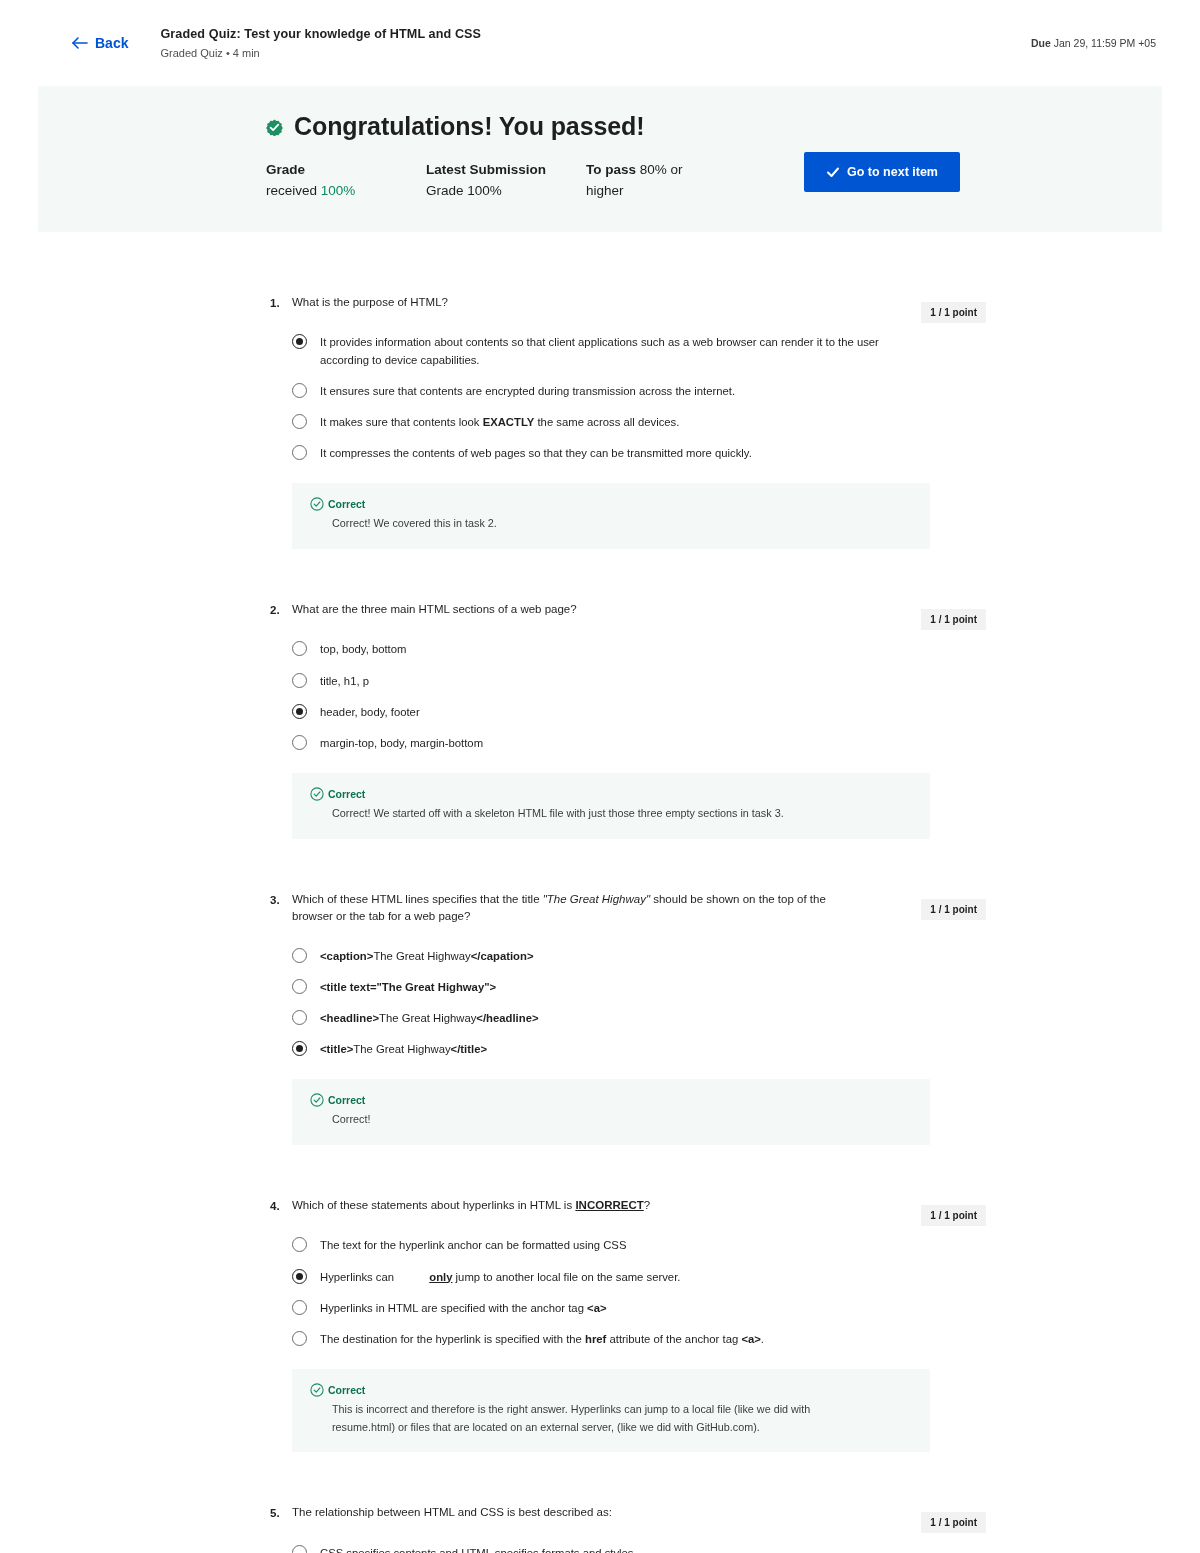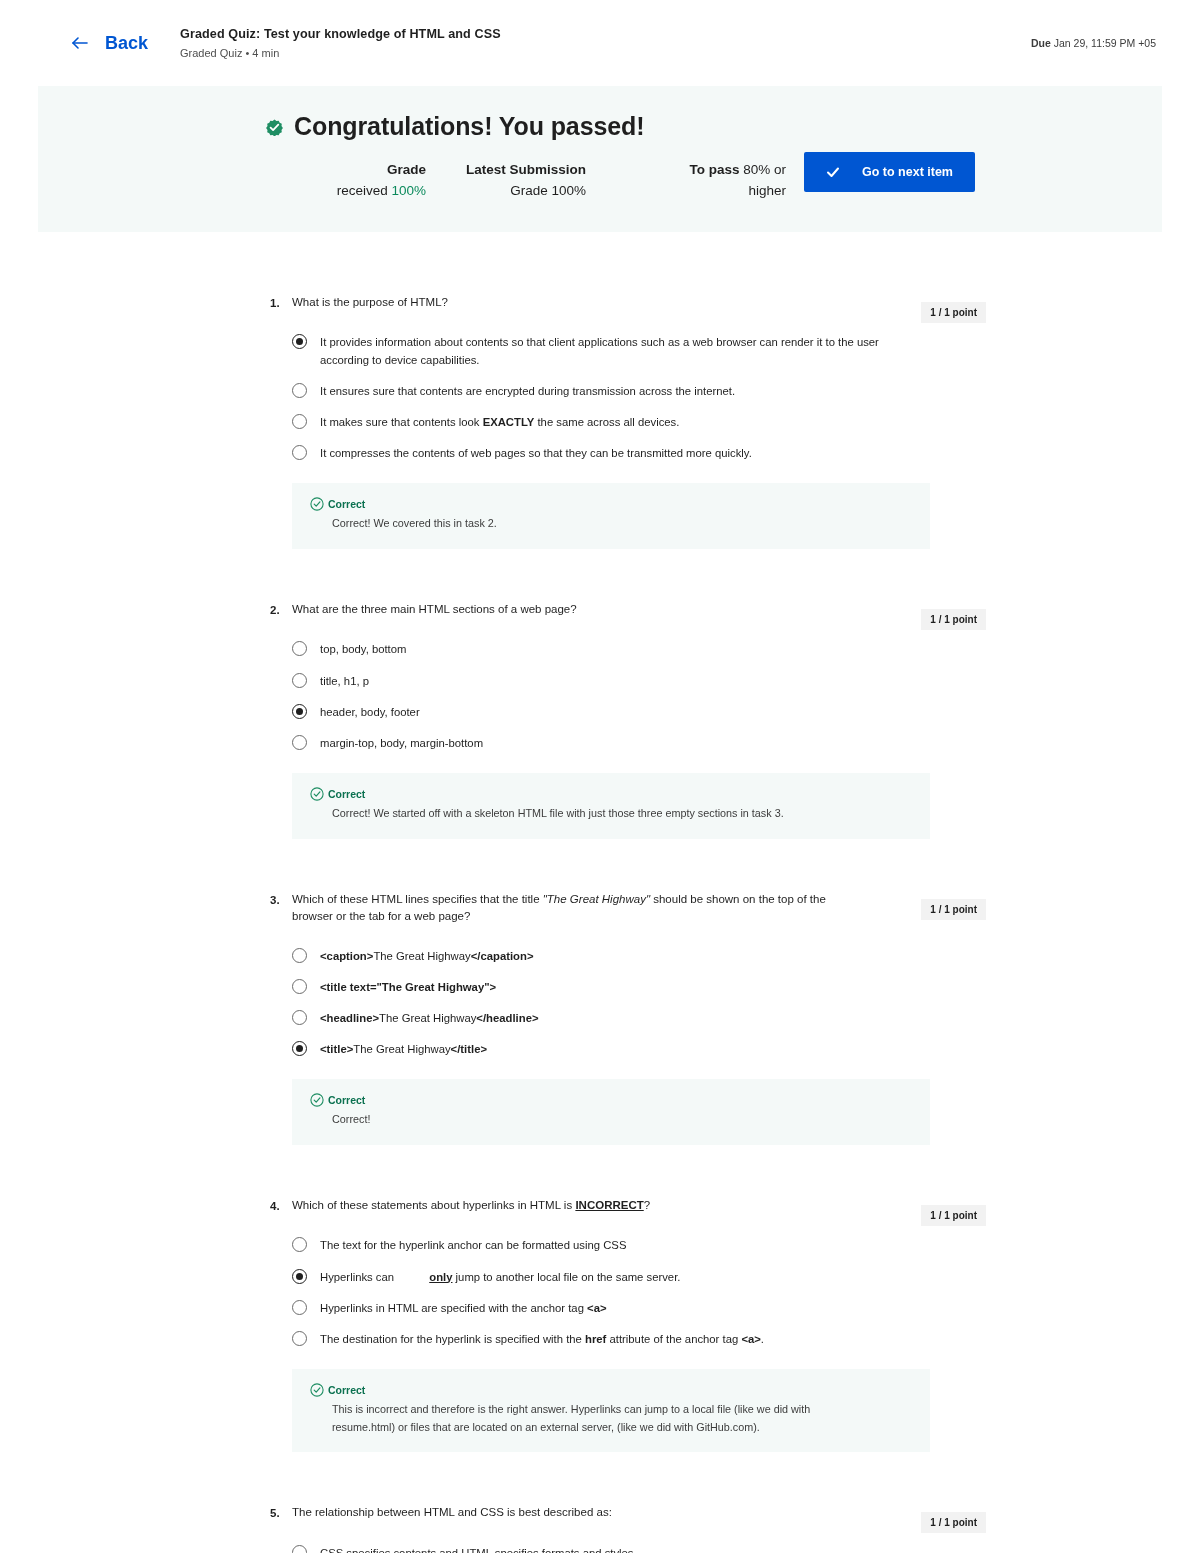--- a/index.html
+++ b/index.html
@@ -24,23 +24,23 @@
   .topbar {
     height: 86px;
     display: flex;
     align-items: center;
     padding: 0 44px 0 72px;
     background: #ffffff;
   }
   .back-btn {
     display: flex;
     align-items: center;
-    gap: 17px;
+    gap: 7px;
     color: #0056d2;
-    font-size: 18px;
+    font-size: 14px;
     font-weight: bold;
     cursor: pointer;
     flex: 0 0 auto;
     padding-right: 10px;
   }
   .back-arrow {
     display: inline-block;
     width: 16px; height: 12px;
     position: relative;
   }
@@ -99,42 +99,41 @@
   .banner-stats {
     display: flex;
     align-items: flex-start;
     margin-top: 19px;
   }
   .stat {
     width: 160px;
     font-size: 13.5px;
     line-height: 1.55;
     color: #1f1f1f;
-    text-align: right;
   }
   .stat .lbl { font-weight: bold; }
   .stat .val { font-weight: normal; }
   .stat.pass { width: 200px; }
   .grade-pct { color: #0b8a5c; font-weight: normal; }
   .next-btn {
     margin-left: 18px;
     margin-top: -8px;
     background: #0056d2;
     color: #ffffff;
     border: none;
     font-family: "Liberation Sans", sans-serif;
     font-size: 12.5px;
     font-weight: bold;
     padding: 14px 22px;
     cursor: pointer;
     white-space: nowrap;
     border-radius: 2px;
     display: flex;
     align-items: center;
-    gap: 22px;
+    gap: 7px;
     height: 40px;
   }
   .next-btn .chk { display: inline-block; width: 14px; height: 14px; }
 
   
   .questions {
     padding: 62px 0 40px 0;
   }
   .question {
     position: relative;

